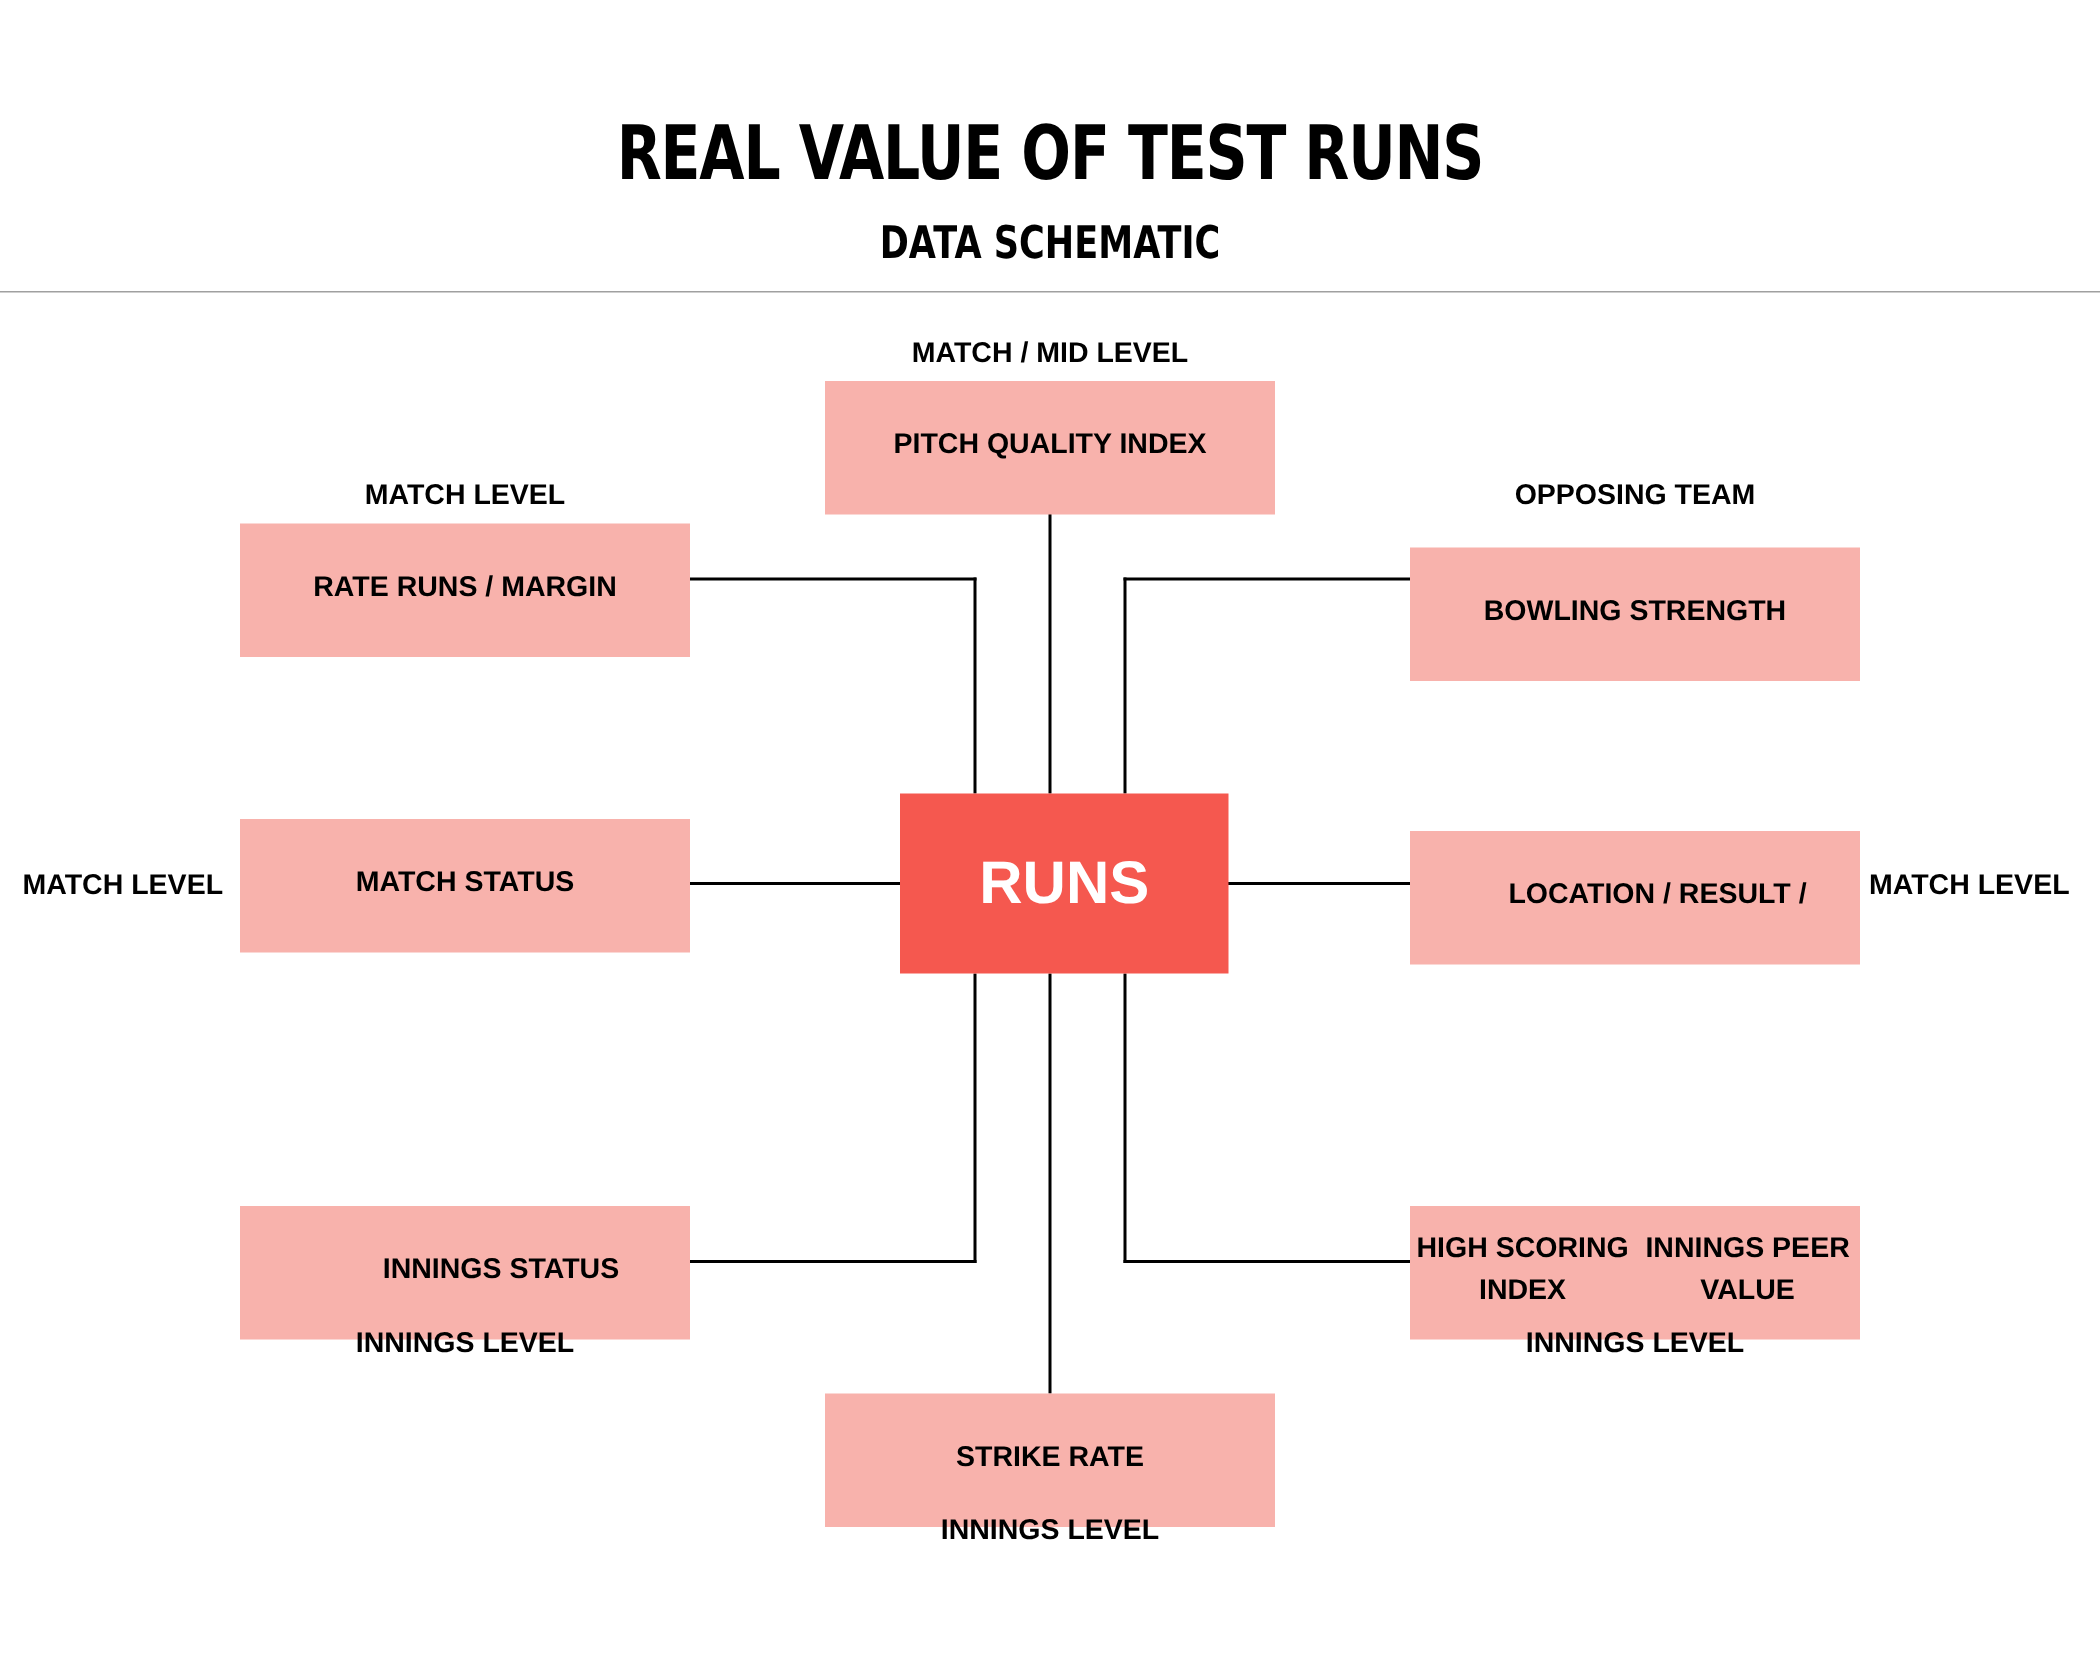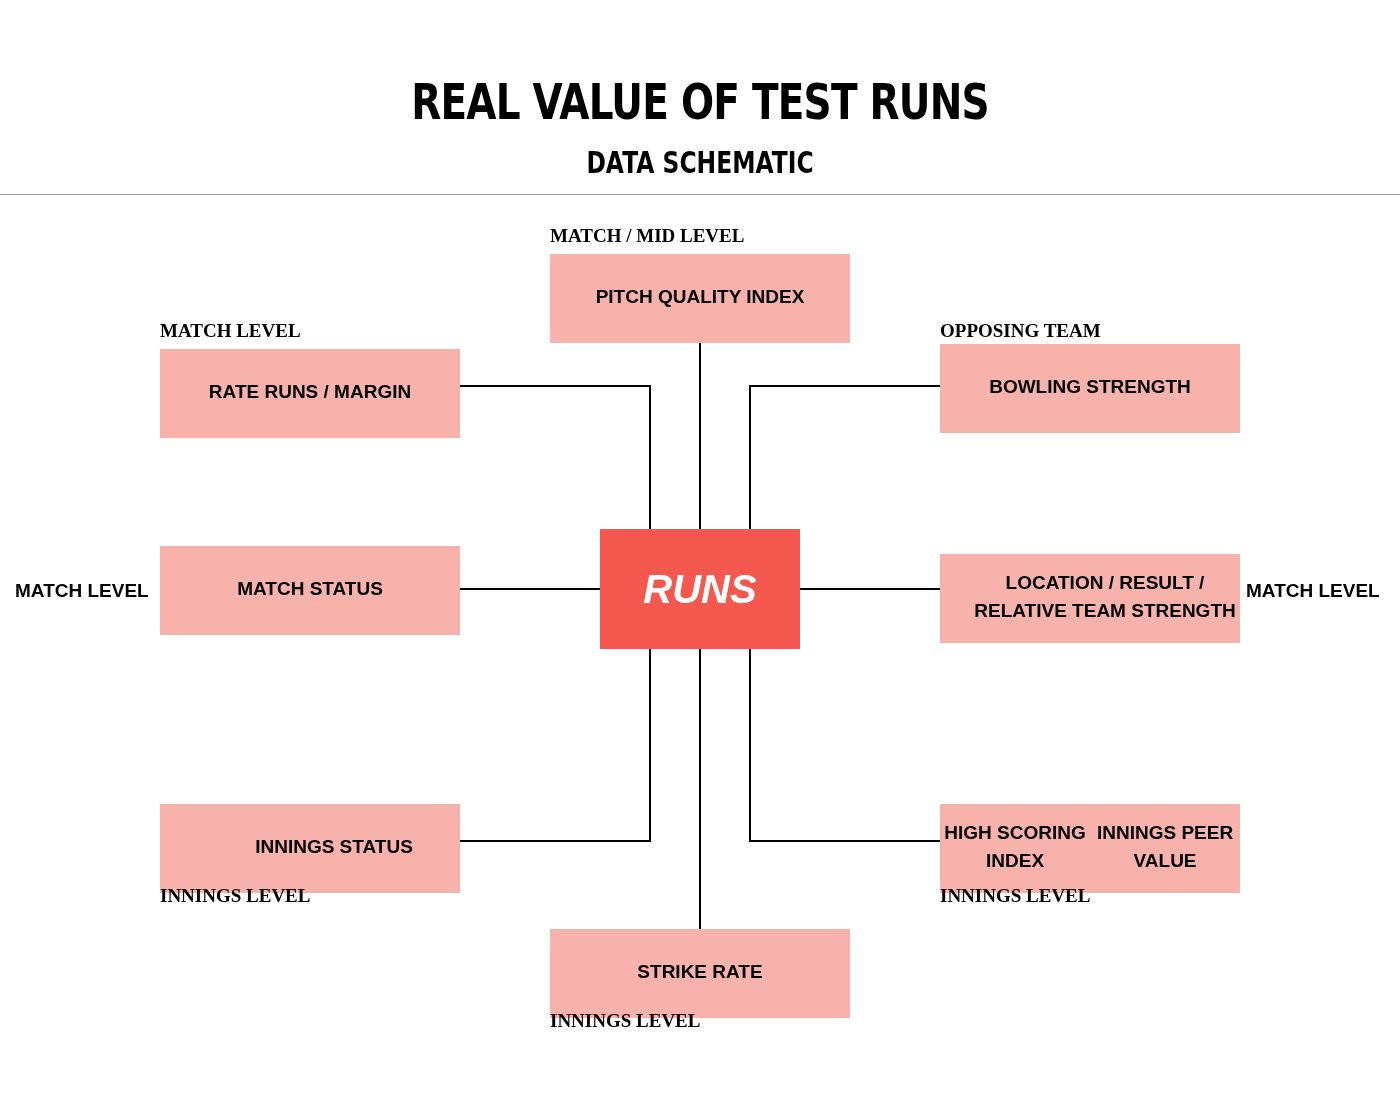--- a/index.html
+++ b/index.html
@@ -10,25 +10,25 @@
            letter-spacing: -1px; transform: scaleX(0.78); transform-origin: 700px 0;
            line-height: 60px; }
   .subtitle { position: absolute; left: 0; width: 1400px; top: 144px; text-align: center;
               font-family: "DejaVu Sans", sans-serif; font-weight: bold; font-size: 30px;
               transform: scaleX(0.78); transform-origin: 700px 0; line-height: 38px; }
   .divider { position: absolute; left: 0; top: 194px; width: 1400px; height: 1px; background: #a0a0a0; }
   .box { position: absolute; width: 300px; height: 89px; background: #F8B2AC;
          display: flex; align-items: center; justify-content: center; text-align: center;
          font-weight: bold; font-size: 19px; line-height: 28px; box-sizing: border-box; padding-bottom: 4px; }
   .box .line { display: block; }
-  .center { position: absolute; left: 600px; top: 529px; width: 200px; height: 120px;
+  .center { position: absolute; left: 600px; top: 529px; width: 219px; height: 120px;
             background: #F5584F; color: #ffffff; display: flex; align-items: center; justify-content: center;
-            font-weight: bold; font-size: 40px; font-style: italic; }
+            font-weight: bold; font-size: 40px; }
   .lbl { position: absolute; font-weight: bold; font-size: 19px; line-height: 22px; white-space: nowrap; }
-  .lbl.c { width: 300px; font-family: Liberation Serif, serif; }
+  .lbl.c { text-align: center; width: 300px; }
   .h { position: absolute; height: 2px; background: #000; }
   .v { position: absolute; width: 2px; background: #000; }
 </style>
 </head>
 <body>
 
 <div class="title">REAL VALUE OF TEST RUNS</div>
 <div class="subtitle">DATA SCHEMATIC</div>
 <div class="divider"></div>
 
@@ -51,32 +51,31 @@
 <div class="box" style="left:550px; top:254px;">
   <span class="line">PITCH QUALITY INDEX</span>
 </div>
 
 <div class="lbl c" style="left:160px; top:320px;">MATCH LEVEL</div>
 <div class="box" style="left:160px; top:349px;">
   <span class="line">RATE RUNS / MARGIN</span>
 </div>
 
 <div class="lbl c" style="left:940px; top:320px;">OPPOSING TEAM</div>
-<div class="box" style="left:940px; top:344px;">
+<div class="box" style="left:940px; top:365px;">
   <span class="line">BOWLING STRENGTH</span>
 </div>
 
 <div class="lbl" style="left:15px; top:580px;">MATCH LEVEL</div>
 <div class="box" style="left:160px; top:546px;">
   <span class="line">MATCH STATUS</span>
 </div>
 
 <div class="box" style="left:940px; top:554px; flex-direction:column;padding-left:30px;">
   <span class="line">LOCATION / RESULT /</span>
-  <span class="line">RELATIVE TEAM STRENGTH</span>
 </div>
 <div class="lbl" style="left:1246px; top:580px;">MATCH LEVEL</div>
 
 <div class="box" style="left:160px; top:804px;padding-left:48px;">
   <span class="line">INNINGS STATUS</span>
 </div>
 <div class="lbl c" style="left:160px; top:885px;">INNINGS LEVEL</div>
 
 <div class="box" style="left:940px; top:804px; flex-direction:row;">
   <span class="line">HIGH SCORING INDEX</span>

